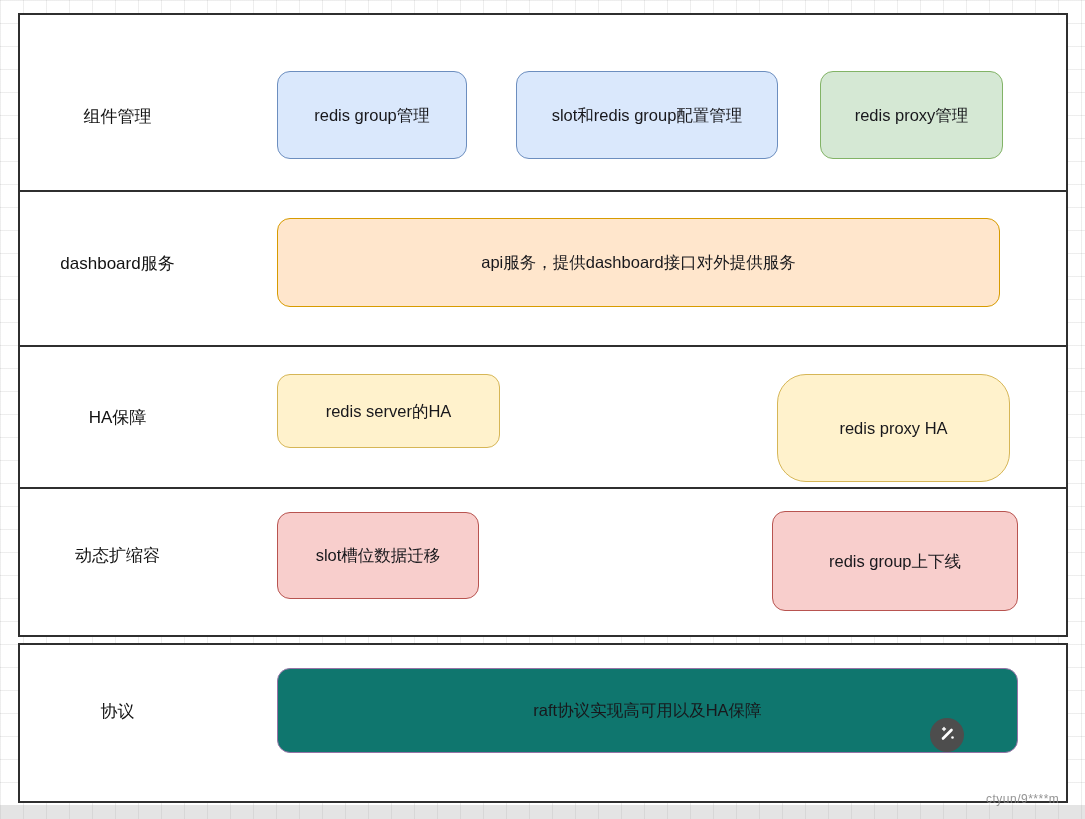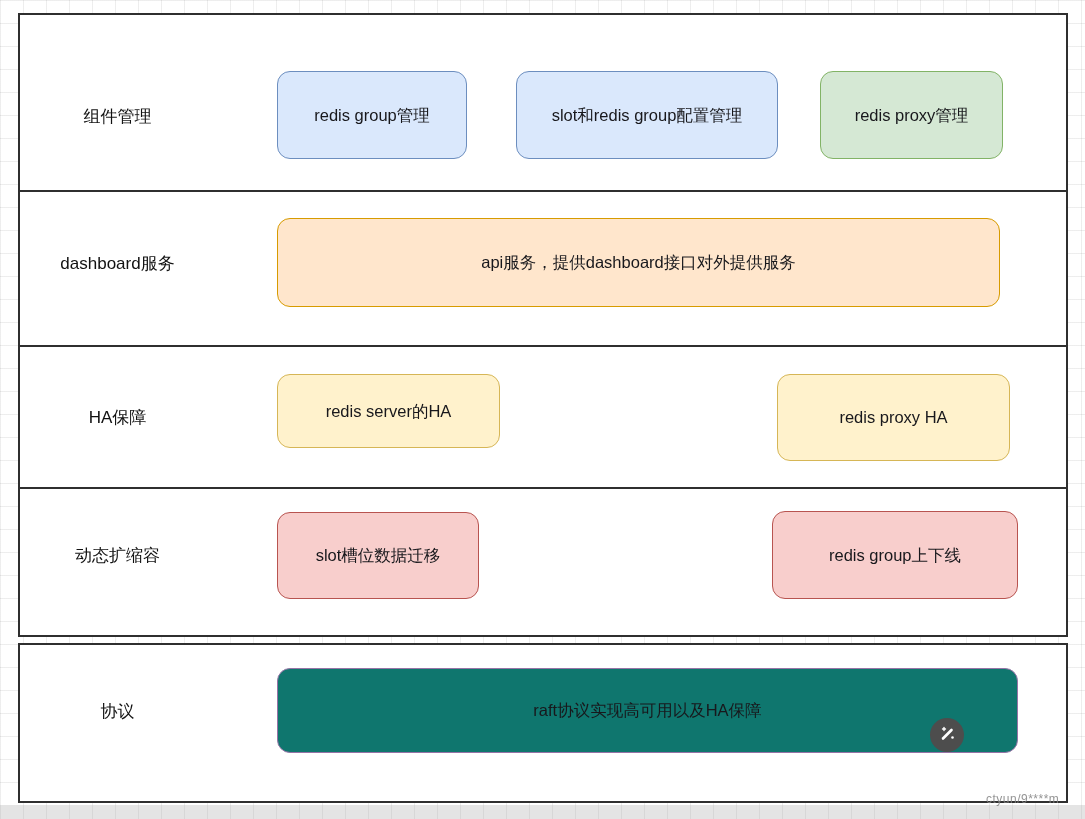--- a/index.html
+++ b/index.html
@@ -98,23 +98,23 @@
   #label-r2 { top: 252px; }
   #label-r3 { top: 406px; }
   #label-r4 { top: 544px; text-align: center; }
   #label-r5 { top: 700px; }
 
   #node-r1-b1 { left: 277px; top: 71px;  width: 190px; height: 88px; }
   #node-r1-b2 { left: 516px; top: 71px;  width: 262px; height: 88px; }
   #node-r1-b3 { left: 820px; top: 71px;  width: 183px; height: 88px; }
   #node-r2-b1 { left: 277px; top: 218px; width: 723px; height: 89px; }
   #node-r3-b1 { left: 277px; top: 374px; width: 223px; height: 74px; }
-  #node-r3-b2 { left: 777px; top: 374px; width: 233px; height: 87px; }
+  #node-r3-b2 { left: 777px; top: 374px; width: 233px; height: 108px; border-radius: 29px; }
   #node-r4-b1 { left: 277px; top: 512px; width: 202px; height: 87px; }
-  #node-r4-b2 { left: 772px; top: 511px; width: 246px; height: 88px; }
+  #node-r4-b2 { left: 772px; top: 511px; width: 246px; height: 100px; }
   #node-r5-b1 { left: 277px; top: 668px; width: 741px; height: 85px; }
 </style>
 </head>
 <body>
 
 <div>
 
   <div id="main-container" class="container">
     <div id="divider-1" class="divider"></div>
     <div id="divider-2" class="divider"></div>

